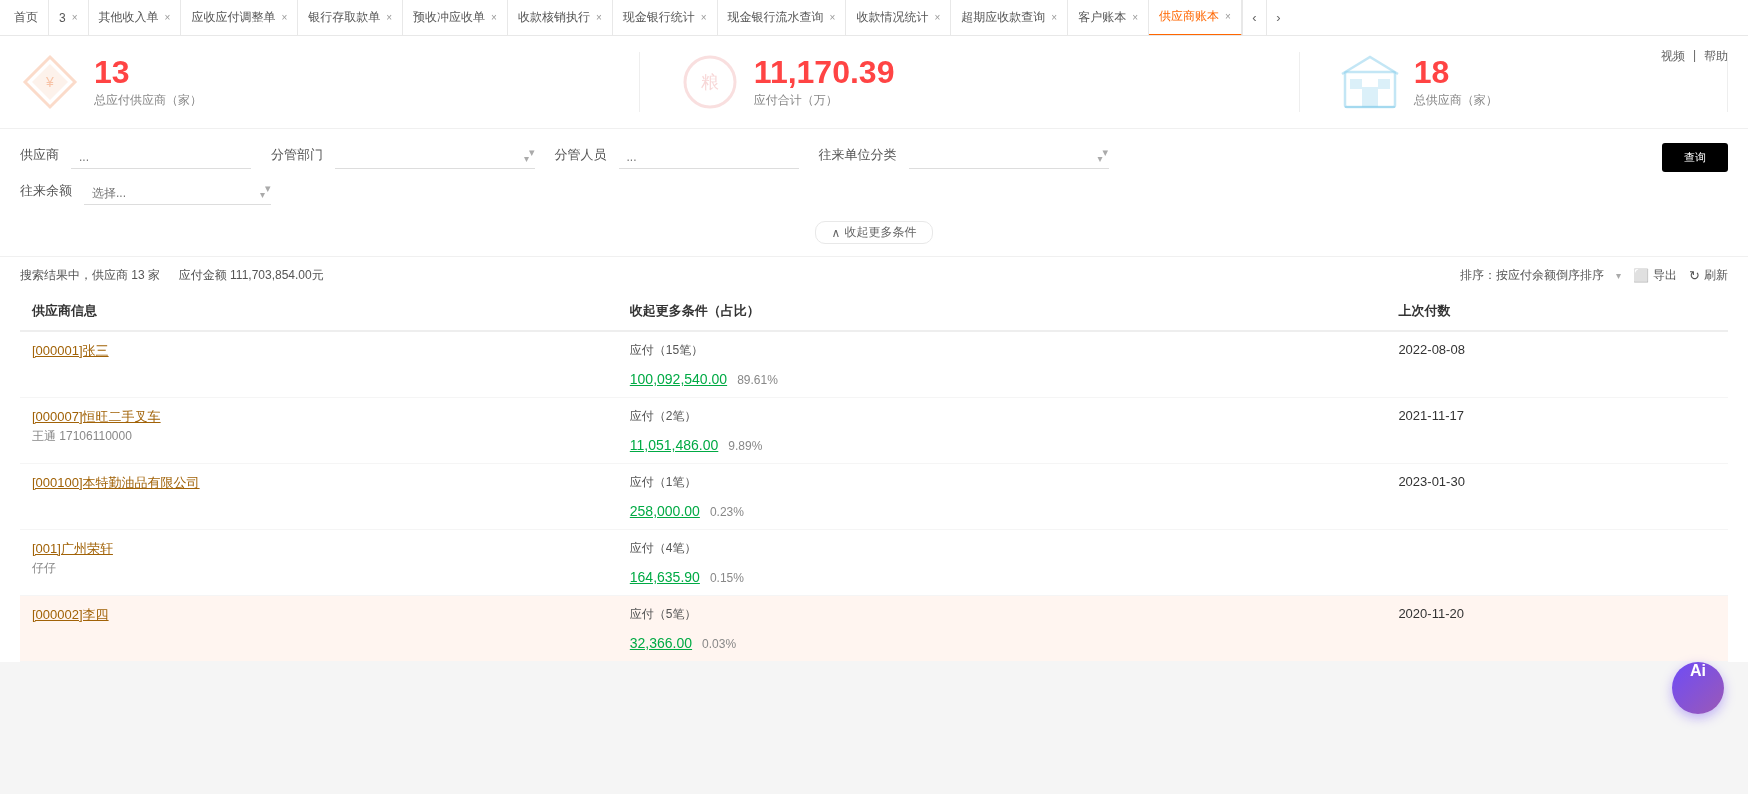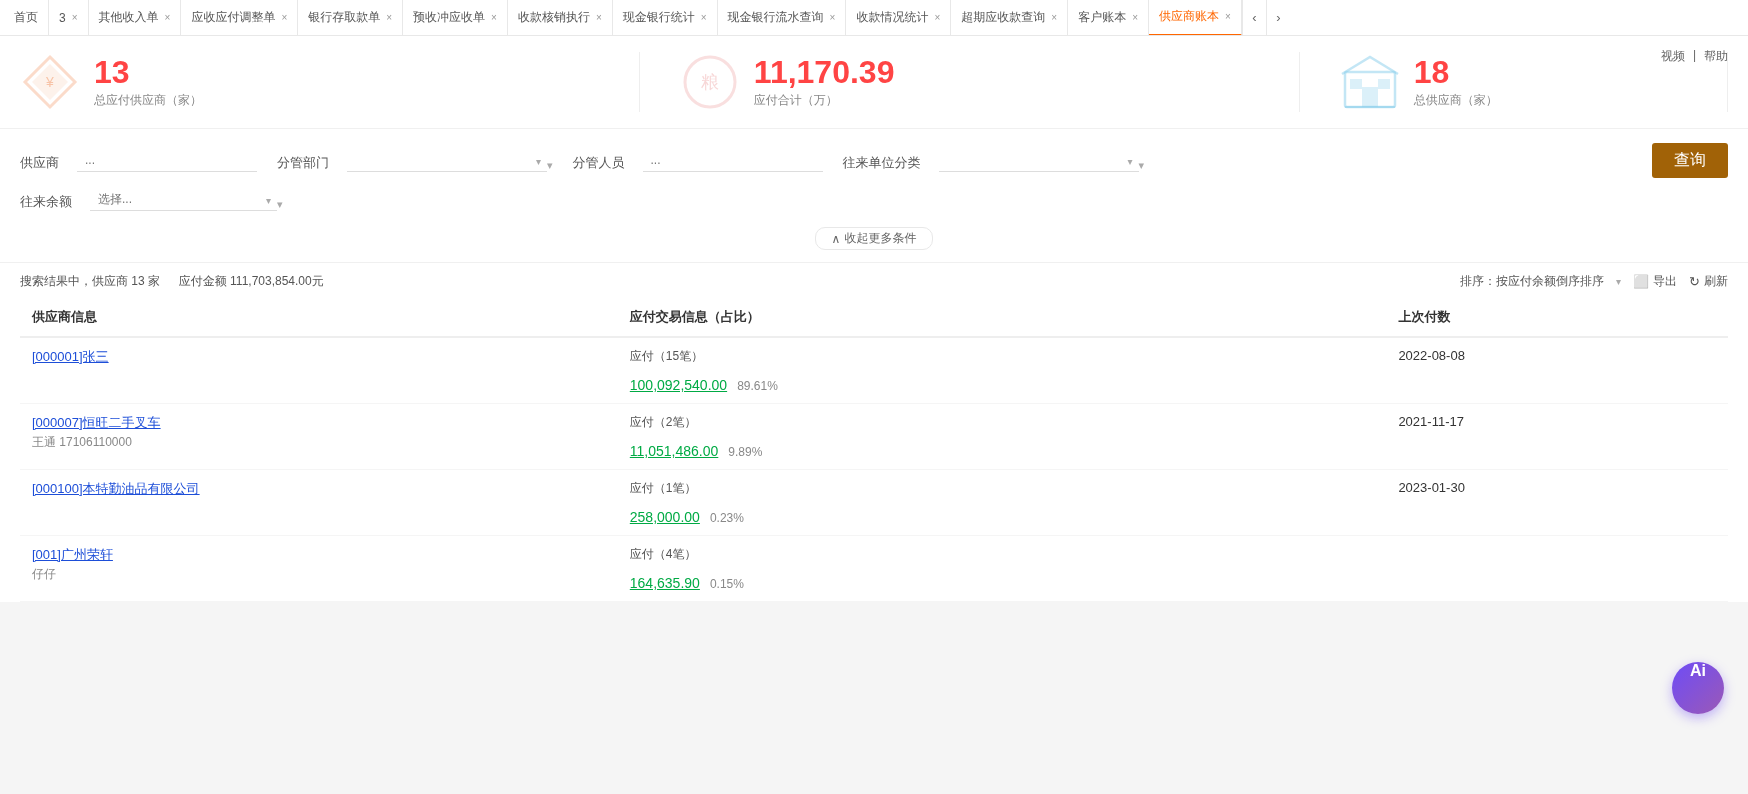--- a/index.html
+++ b/index.html
@@ -93,22 +93,22 @@
       border-bottom: 1px solid #f0f0f0;
     }
     .filter-row {
       display: flex;
       align-items: center;
       gap: 20px;
       margin-bottom: 10px;
     }
     .filter-item {
       display: flex;
-      align-items: flex-end;
-      gap: 18px;
+      align-items: flex-start;
+      gap: 12px;
     }
     .filter-label {
       font-size: 13px;
       color: #555;
       white-space: nowrap;
     }
     .filter-input {
       border: none;
       border-bottom: 1px solid #ddd;
       padding: 4px 8px;
@@ -138,26 +138,26 @@
       content: "▾";
       position: absolute;
       right: 6px;
       top: 50%;
       transform: translateY(-50%);
       font-size: 10px;
       color: #aaa;
       pointer-events: none;
     }
     .btn-query {
-      background: #a16207;
+      background: #000000;
       color: #fff;
       border: none;
       padding: 7px 22px;
       border-radius: 3px;
-      font-size: 16px;
+      font-size: 11px;
       cursor: pointer;
       margin-left: auto;
     }
     .collapse-bar {
       text-align: center;
       padding: 6px 0 2px;
     }
     .collapse-btn {
       font-size: 12px;
       color: #666;
@@ -216,21 +216,21 @@
     }
     .data-table td {
       padding: 10px 12px;
       border-bottom: 1px solid #f5f5f5;
       font-size: 13px;
       vertical-align: top;
     }
     .data-table tr.highlight td { background: #fff5f0; }
 
     .supplier-link {
-      color: #1d4ed8;
+      color: #a16207;
       text-decoration: underline;
       cursor: pointer;
       font-size: 13px;
     }
     .supplier-sub {
       font-size: 12px;
       color: #888;
       margin-top: 2px;
     }
     .amount-green {
@@ -454,21 +454,21 @@
         <span style="font-size:13px;">↻</span>
         <span>刷新</span>
       </div>
     </div>
   </div>
 
   <table class="data-table">
     <thead>
       <tr>
         <th style="width:35%;">供应商信息</th>
-        <th style="width:45%;">应付交易信息（占比）</th>
+        <th style="width:45%;">收起更多条件（占比）</th>
         <th style="width:20%;">上次付数</th>
       </tr>
     </thead>
     <tbody id="table-body">
     <tr>
           <td><a class="supplier-link">[000001]张三</a></td>
           <td>
             <div class="tx-info-label">应付（15笔）</div>
             <div class="tx-info-row">
               <a class="amount-green">100,092,540.00</a>
@@ -503,19 +503,30 @@
           <td><a class="supplier-link">[001]广州荣轩</a><div class="supplier-sub">仔仔</div></td>
           <td>
             <div class="tx-info-label">应付（4笔）</div>
             <div class="tx-info-row">
               <a class="amount-green">164,635.90</a>
               <span class="percent-text">0.15%</span>
             </div>
           </td>
           <td></td>
         </tr>
+        <tr class="highlight">
+          <td><a class="supplier-link">[000002]李四</a></td>
+          <td>
+            <div class="tx-info-label">应付（5笔）</div>
+            <div class="tx-info-row">
+              <a class="amount-green">32,366.00</a>
+              <span class="percent-text">0.03%</span>
+            </div>
+          </td>
+          <td>2020-11-20</td>
+        </tr>
       </tbody>
   </table>
 </div>
 
 <div class="ai-fab">
   <span>Ai</span>
 </div>
 
 </body></html>

